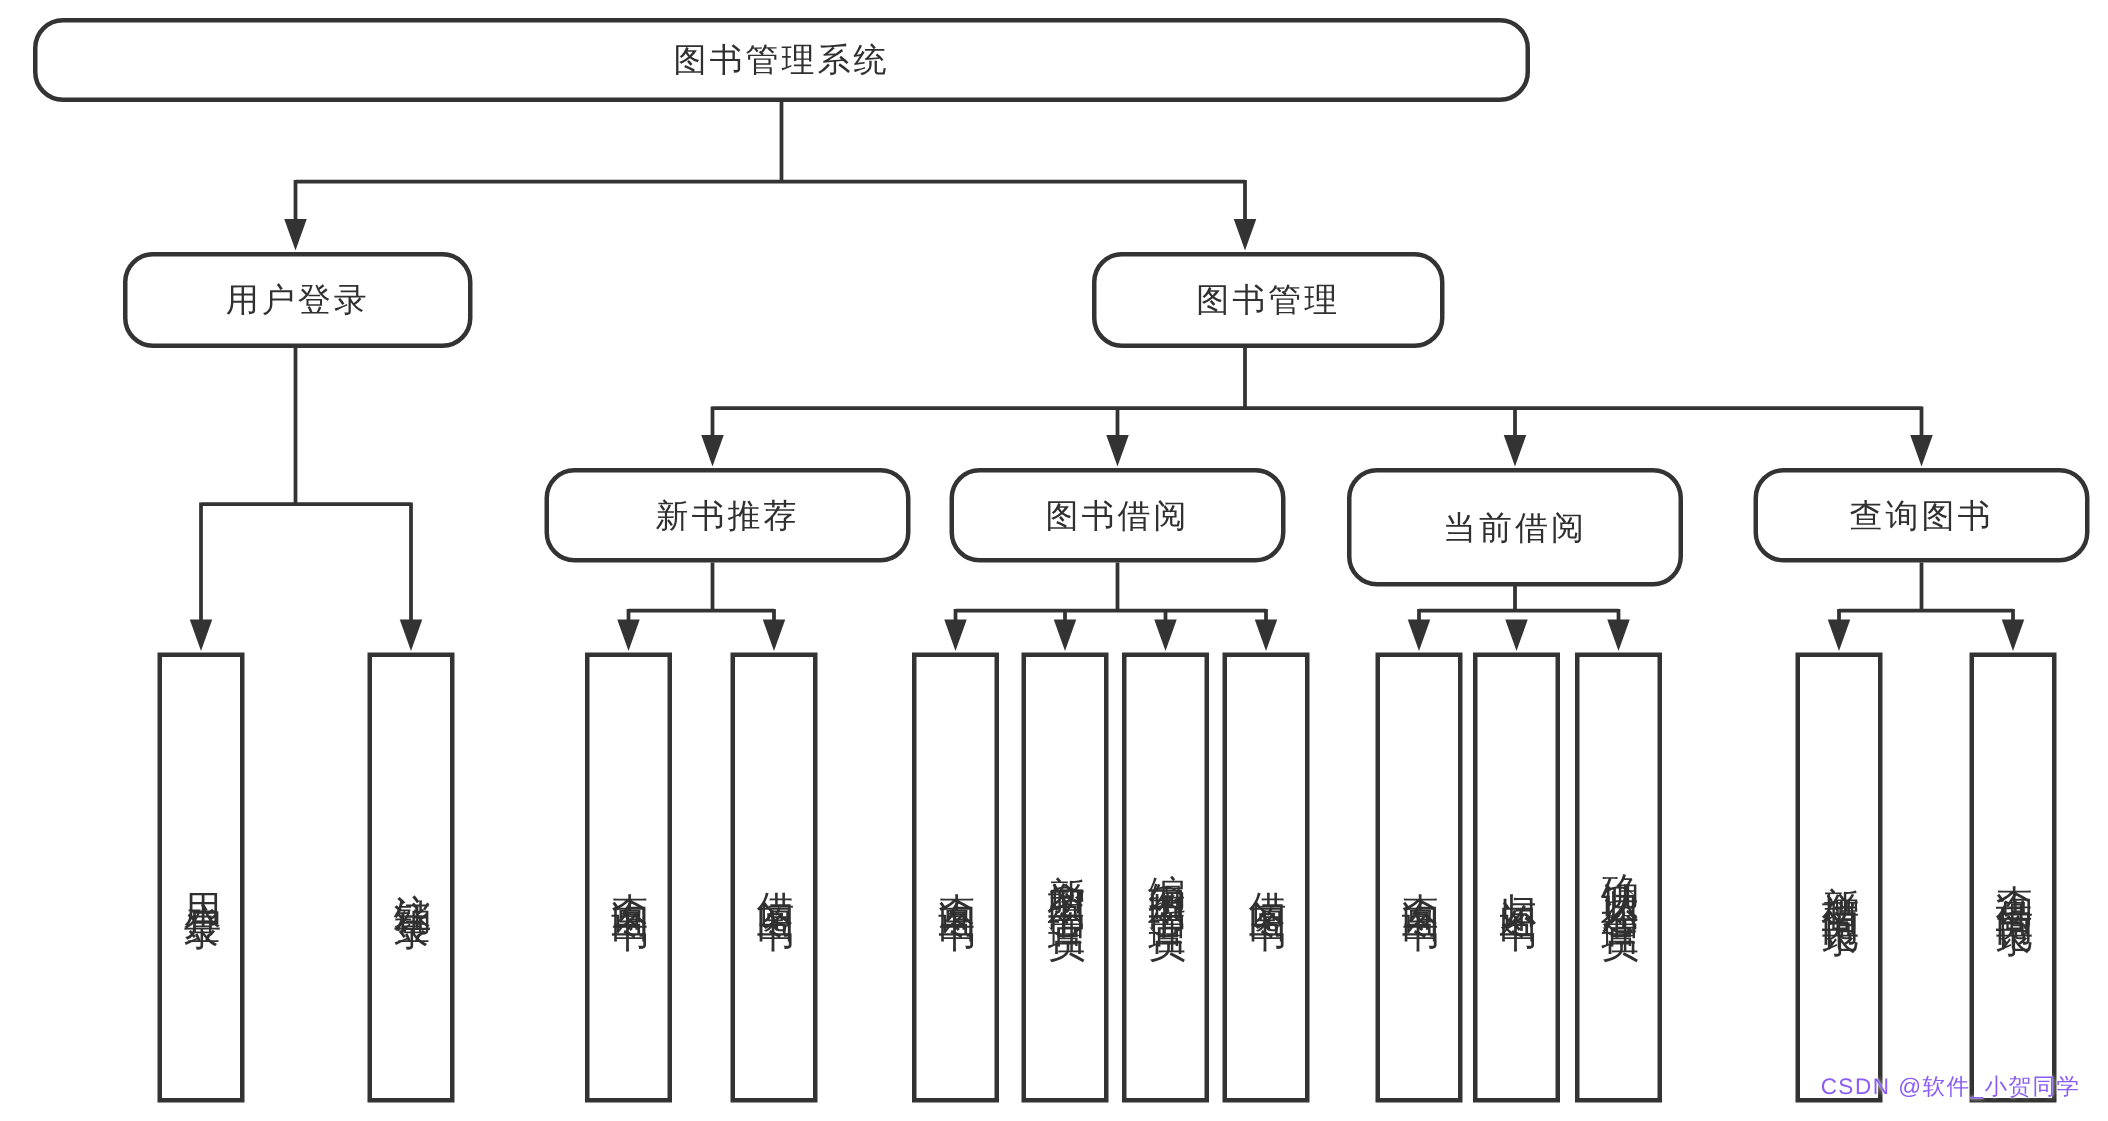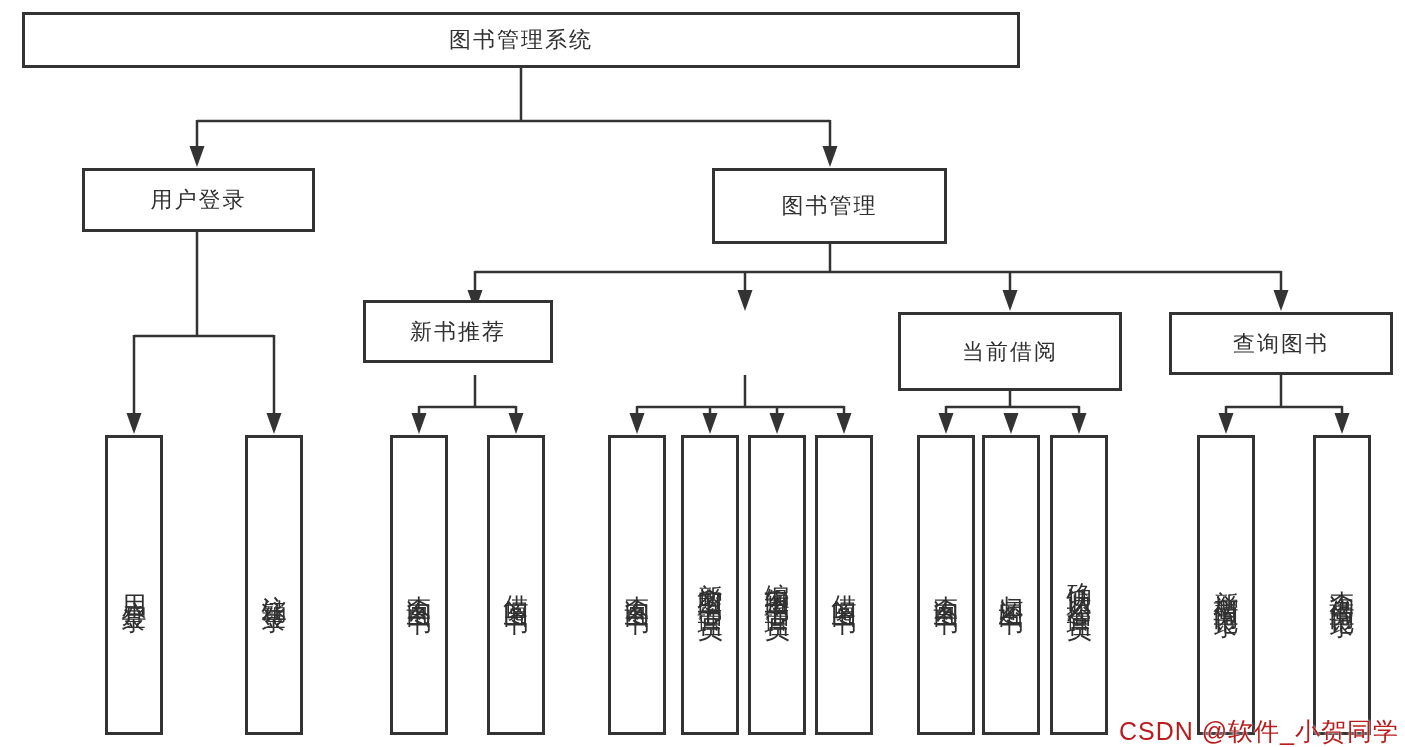--- a/index.html
+++ b/index.html
@@ -5,30 +5,30 @@
   html,body{margin:0;padding:0;background:#ffffff;}
   #canvas{
     position:relative;width:1405px;height:747px;background:#ffffff;overflow:hidden;
     font-family:"Liberation Sans","DejaVu Sans",sans-serif;color:#303030;
   }
   #connectors{position:absolute;left:0;top:0;width:1405px;height:747px;z-index:1;}
   .box{
     position:absolute;box-sizing:border-box;border:3px solid #333333;background:#ffffff;
     display:flex;align-items:center;justify-content:center;z-index:2;
   }
-  .h{font-size:22px;letter-spacing:2px;}
+  .h{font-size:22px;letter-spacing:2px;border-radius:20px;}
   .root{font-size:22px;}
   .v{
     top:435px;height:300px;width:58px;
     writing-mode:vertical-rl;text-orientation:upright;
     font-size:25px;letter-spacing:5px;line-height:1;text-align:center;
   }
   .watermark{
-    position:absolute;top:715px;right:6px;z-index:5;
-    font-size:25px;letter-spacing:1px;color:#b91c1c;
+    position:absolute;top:715px;right:18px;z-index:5;
+    font-size:15px;letter-spacing:1px;color:#8b5cf6;
     text-shadow:0 0 3px #ffffff,0 0 1px #ffffff;
   }
 </style>
 </head>
 <body>
 
 <div id="canvas">
 
   <svg id="connectors" viewBox="0 0 1405 747" xmlns="http://www.w3.org/2000/svg">
     <defs>
@@ -61,23 +61,24 @@
       <use href="#arr" x="1011" y="434"></use>
       <use href="#arr" x="1079" y="434"></use>
       <use href="#arr" x="1226" y="434"></use>
       <use href="#arr" x="1342" y="434"></use>
     </g>
   </svg>
 
   <div class="box h root" style="left:22px;top:12px;width:998px;height:56px">图书管理系统</div>
 
   <div class="box h" style="left:82px;top:168px;width:233px;height:64px">用户登录</div>
-  <div class="box h" style="left:712px;top:168px;width:235px;height:76px">图书管理</div>
+  <div class="box h" style="left:728px;top:168px;width:235px;height:64px">图书管理</div>
 
-  <div class="box h" style="left:363px;top:300px;width:190px;height:63px">新书推荐</div>
+  <div class="box h" style="left:363px;top:312px;width:244px;height:63px">新书推荐</div>
+  <div class="box h" style="left:633px;top:312px;width:224px;height:63px">图书借阅</div>
   <div class="box h" style="left:898px;top:312px;width:224px;height:79px">当前借阅</div>
   <div class="box h" style="left:1169px;top:312px;width:224px;height:63px">查询图书</div>
 
   <div class="box v" style="left:105px">用户登录</div>
   <div class="box v" style="left:245px">注销登录</div>
 
   <div class="box v" style="left:390px">查询图书</div>
   <div class="box v" style="left:487px">借阅图书</div>
 
   <div class="box v" style="left:608px">查询图书</div>

